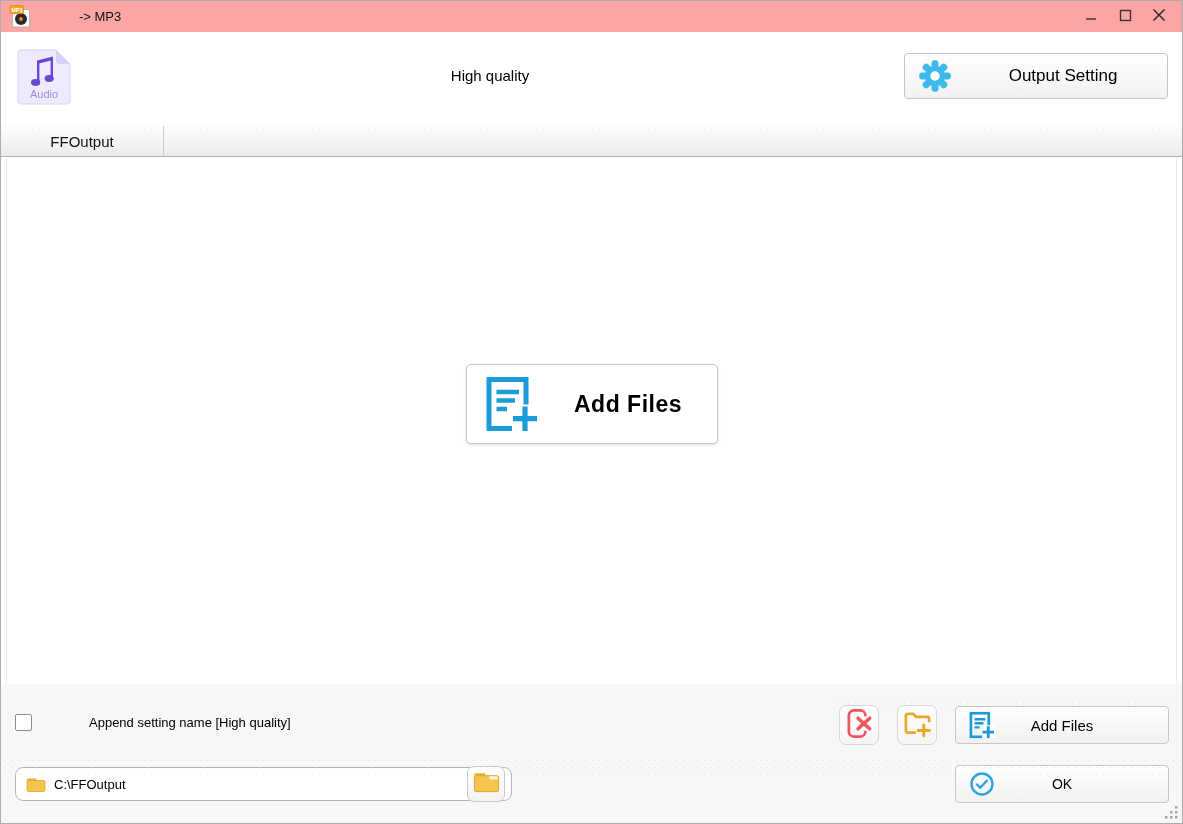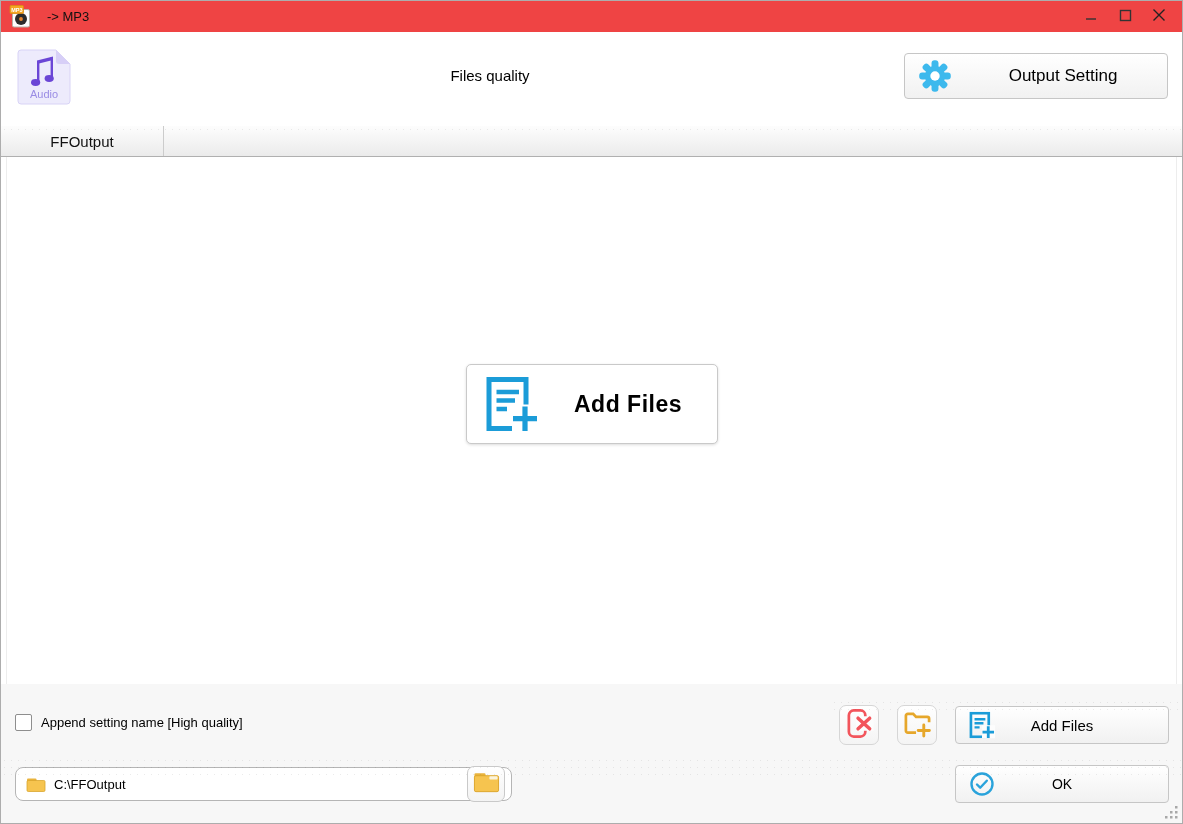--- a/index.html
+++ b/index.html
@@ -3,21 +3,21 @@
 <meta charset="utf-8">
 <style>
   * { box-sizing: border-box; margin: 0; padding: 0; }
   html, body { width: 1183px; height: 824px; overflow: hidden; }
   body { font-family: "Liberation Sans", sans-serif; background: #fff; position: relative; }
 
   .window { position: absolute; inset: 0; border: 1px solid #adadad; background: #fff; }
 
   
   .titlebar { position: absolute; left: 0; top: 0; right: 0; height: 31px;
-              background: #ef4444; display: flex; align-items: center; }
+              background: #fca5a5; display: flex; align-items: center; gap: 32px; }
   .app-icon { margin-left: 8px; display: flex; }
   .title-text { margin-left: 15px; font-size: 13px; color: #111; }
   .win-controls { position: absolute; right: 6px; top: 0; height: 31px; display: flex; }
   .win-btn { width: 34px; height: 31px; display: flex; align-items: center; justify-content: center; }
 
   
   .audio-fileicon { position: absolute; left: 16px; top: 48px; }
   .quality-label { position: absolute; left: 374px; top: 66px; width: 230px;
                    text-align: center; font-size: 15px; color: #000; }
   .output-setting-btn { position: absolute; left: 903px; top: 52px; width: 264px; height: 46px;
@@ -41,21 +41,21 @@
   .add-files-center { position: absolute; left: 459px; top: 207px; width: 252px; height: 80px;
                       background: #fff; border: 1px solid #c9c9c9; border-radius: 5px;
                       box-shadow: 0 1px 3px rgba(0,0,0,.14); display: flex; align-items: center;
                       cursor: pointer; }
   .add-files-center .ic { margin-left: 18px; display: flex; }
   .add-files-center .lbl { flex: 1; text-align: center; font-size: 23px; font-weight: bold;
                            color: #000; letter-spacing: .5px; }
 
   
   .footer { position: absolute; left: 0; top: 683px; right: 0; bottom: 0; background: #f7f7f7; }
-  .append-row { position: absolute; left: 14px; top: 30px; display: flex; align-items: center; }
+  .append-row { position: absolute; left: 14px; top: 30px; display: flex; align-items: center; gap: 48px; }
   .checkbox { width: 17px; height: 17px; background: #fff; border: 1px solid #8e8e8e;
               border-radius: 2px; cursor: pointer; }
   .append-lbl { margin-left: 9px; font-size: 13px; color: #000; cursor: pointer; }
 
   .icon-btn { position: absolute; width: 40px; height: 40px; top: 21px;
               background: linear-gradient(#ffffff, #f4f4f4); border: 1px solid #d6d6d6;
               border-radius: 7px; display: flex; align-items: center; justify-content: center;
               cursor: pointer; }
   .btn-remove { left: 838px; }
   .btn-addfolder { left: 896px; }
@@ -142,21 +142,21 @@
       <g fill="#6b46d6">
         <polygon points="20,11.5 36,7.5 36,11 20,15"></polygon>
         <rect x="20" y="12" width="2.4" height="21"></rect>
         <rect x="33.6" y="8" width="2.4" height="21"></rect>
         <ellipse cx="18.6" cy="33.5" rx="4.6" ry="3.4"></ellipse>
         <ellipse cx="32.2" cy="29.5" rx="4.6" ry="3.4"></ellipse>
       </g>
       <text x="27" y="49" font-size="11" fill="#9a8ce4" text-anchor="middle" font-family="Liberation Sans, sans-serif">Audio</text>
     </svg>
   </span>
-  <div class="quality-label">Files quality</div>
+  <div class="quality-label">High quality</div>
 
   <div class="output-setting-btn">
     <span class="gear">
       <svg width="32" height="32" viewBox="0 0 30 30">
         <g fill="#3db9ed">
           <rect x="11.75" y="0.2" width="6.5" height="7.5" rx="2.8"></rect>
           <rect x="11.75" y="0.2" width="6.5" height="7.5" rx="2.8" transform="rotate(45 15 15)"></rect>
           <rect x="11.75" y="0.2" width="6.5" height="7.5" rx="2.8" transform="rotate(90 15 15)"></rect>
           <rect x="11.75" y="0.2" width="6.5" height="7.5" rx="2.8" transform="rotate(135 15 15)"></rect>
           <rect x="11.75" y="0.2" width="6.5" height="7.5" rx="2.8" transform="rotate(180 15 15)"></rect>

